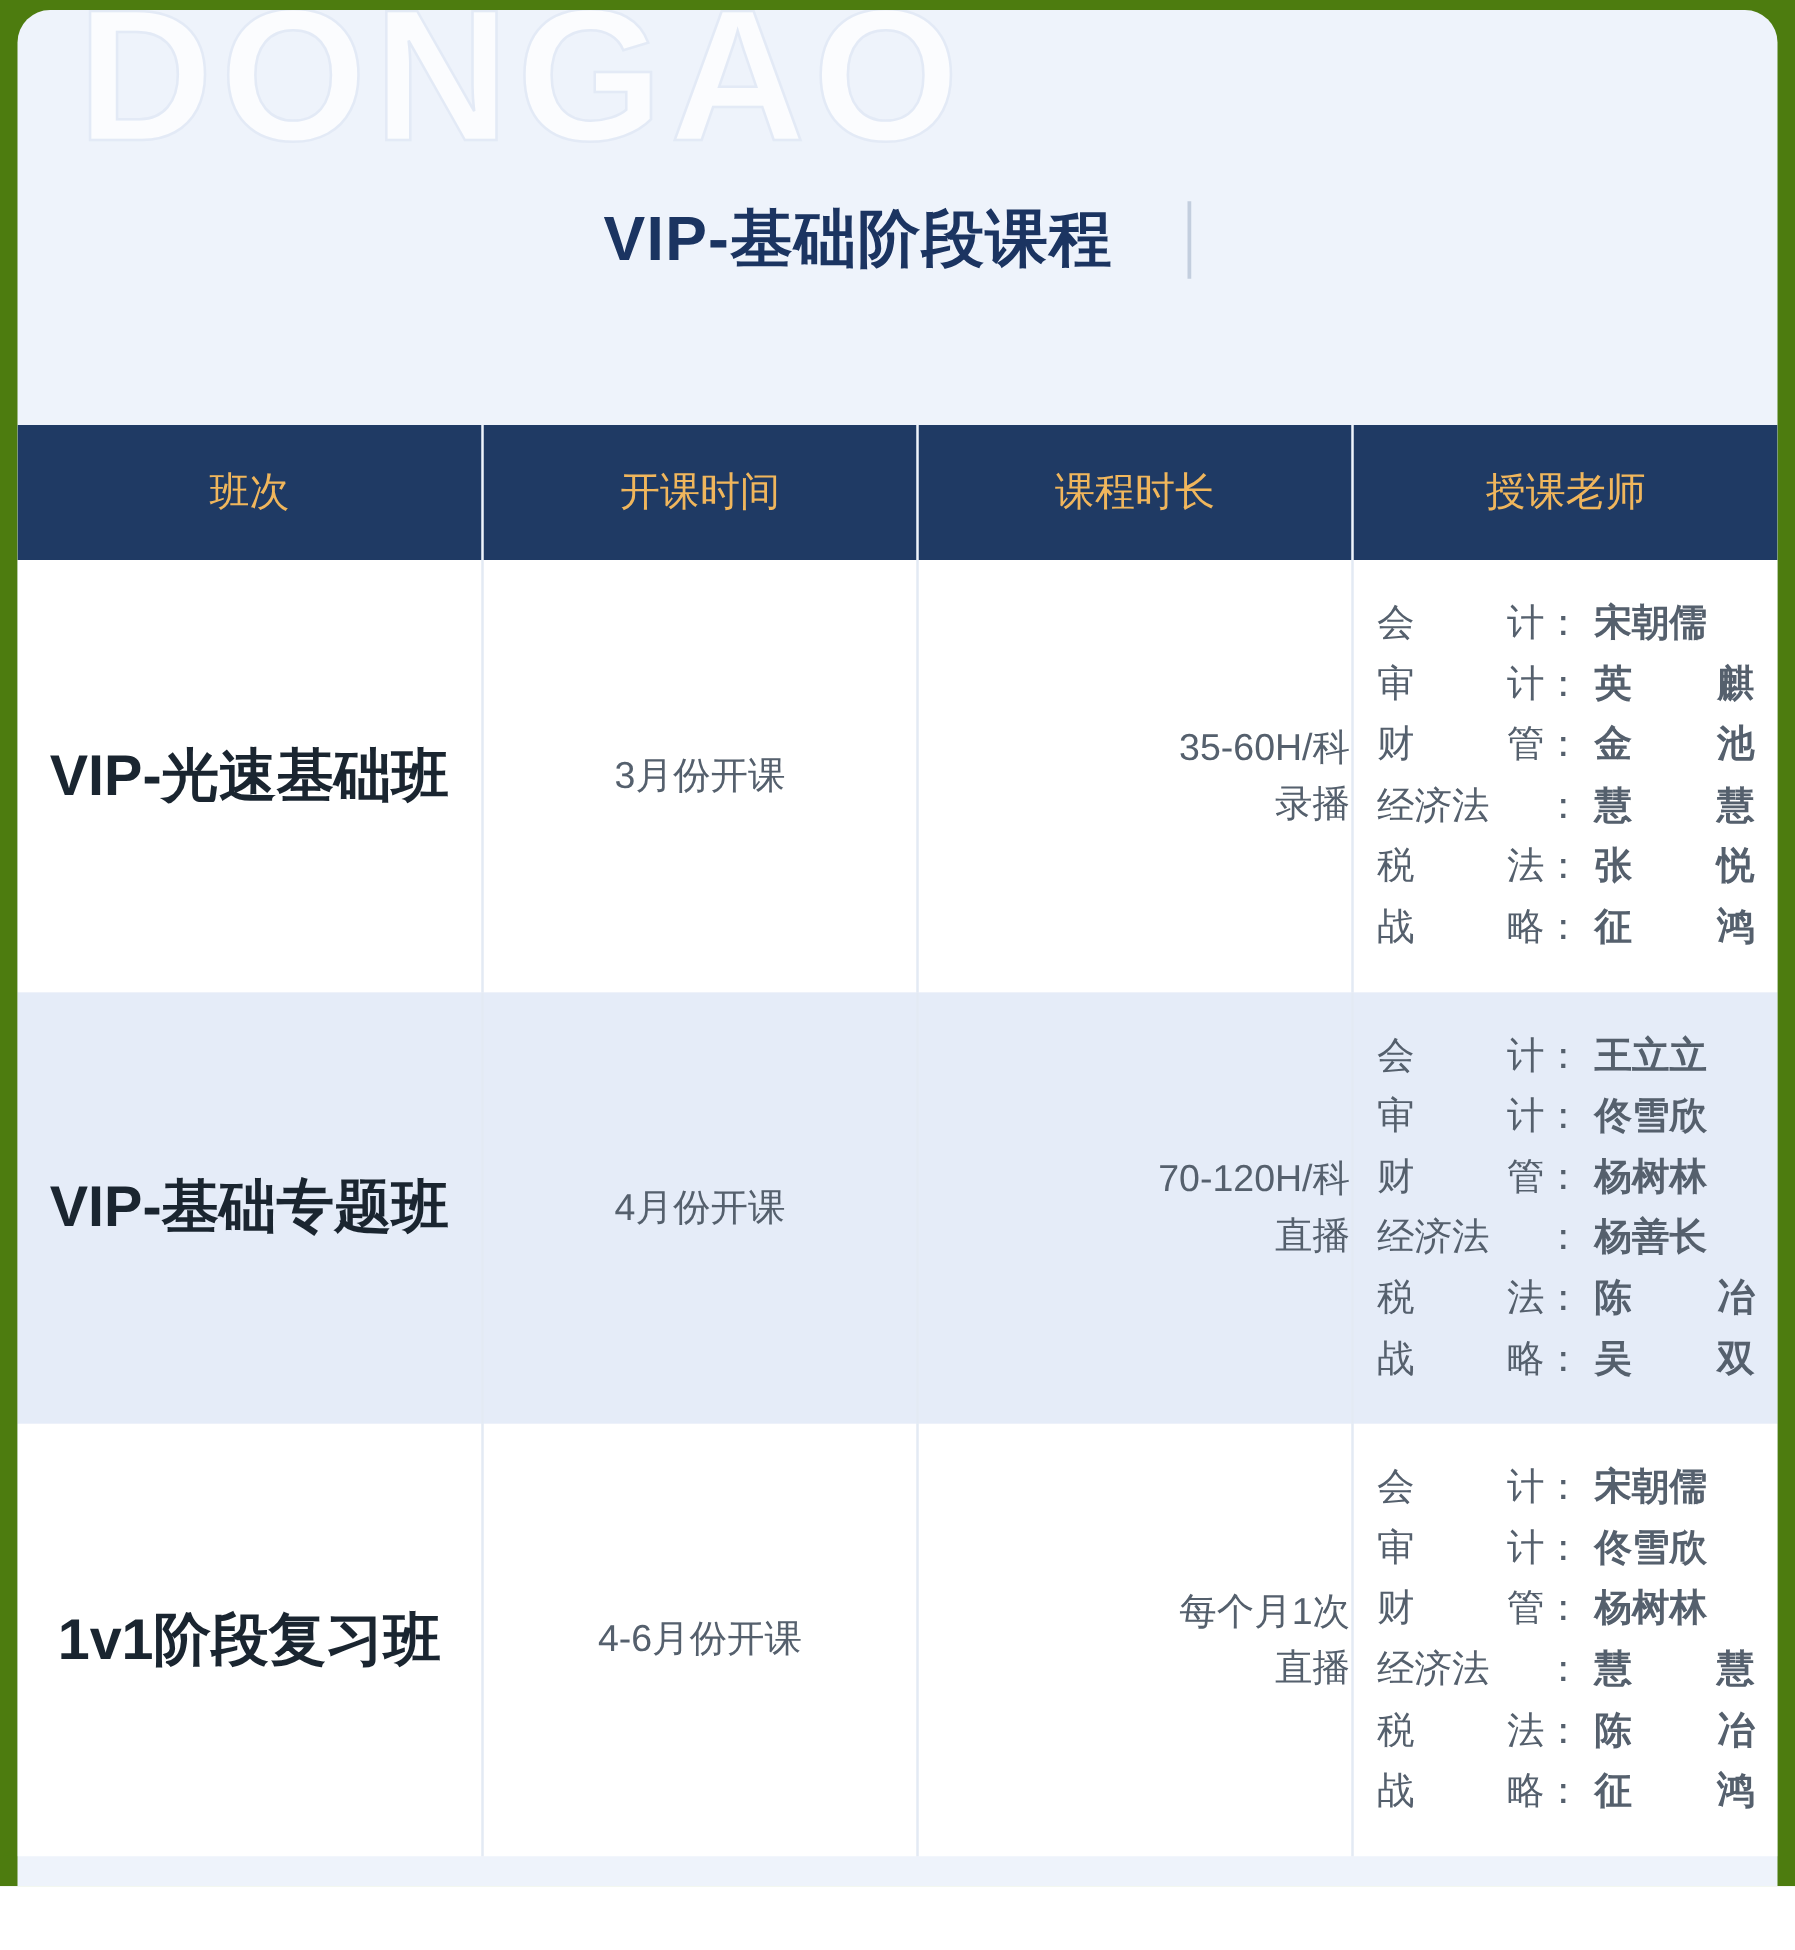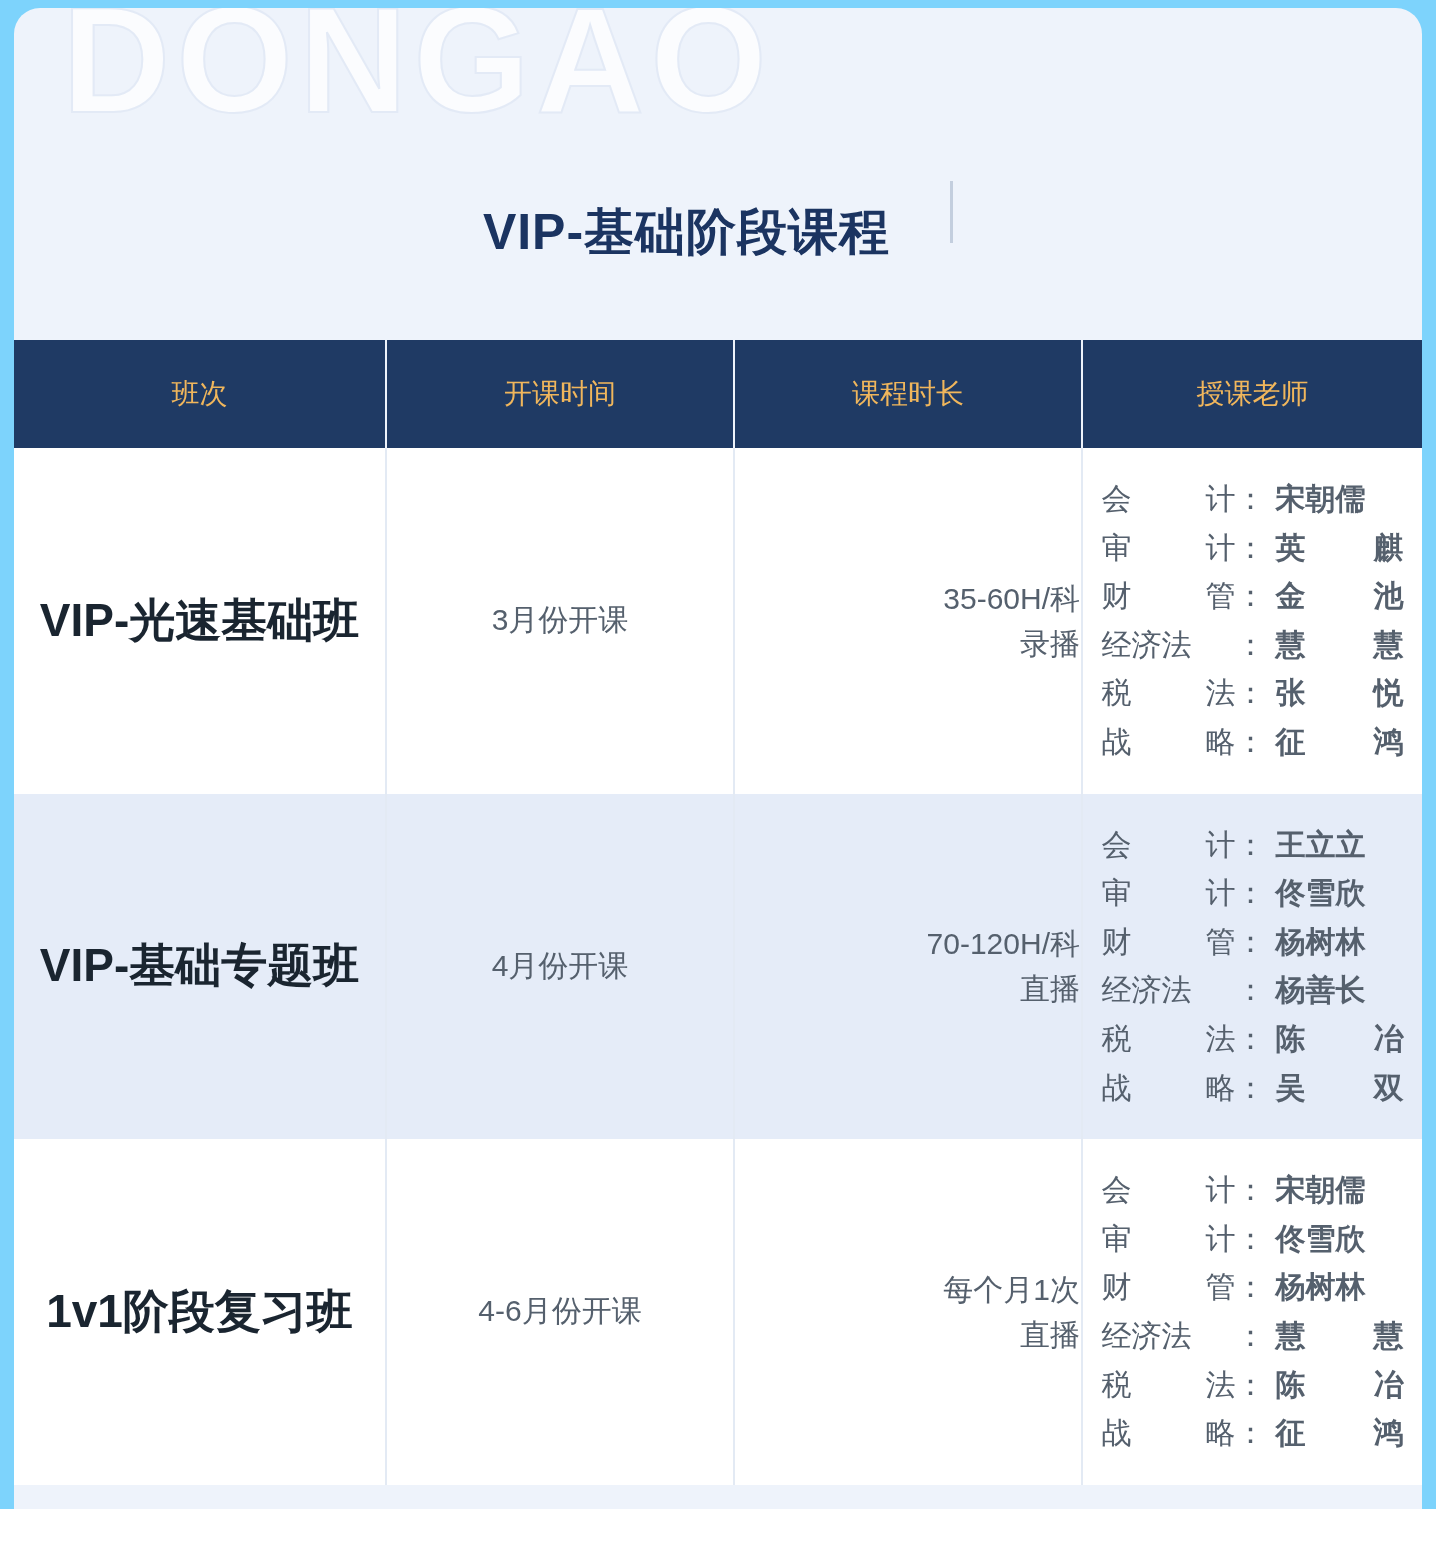--- a/index.html
+++ b/index.html
@@ -8,21 +8,21 @@
     background: #ffffff;
   }
   body {
     font-family: "Liberation Sans", "DejaVu Sans", sans-serif;
   }
   .page {
     position: relative;
     width: 1436px;
     height: 1509px;
     overflow: hidden;
-    background: #7dd3fc;
+    background: #4d7c0f;
   }
   .card {
     position: absolute;
     left: 14px;
     top: 8px;
     width: 1408px;
     height: 1544px;
     border-radius: 26px;
     background: #eef3fb;
     overflow: hidden;
@@ -50,21 +50,20 @@
     display: flex;
     align-items: center;
     justify-content: center;
     gap: 0;
   }
   .tab {
     font-size: 50px;
     font-weight: 700;
     letter-spacing: 1px;
     white-space: nowrap;
-    margin-top: 41px;
   }
   .tab.active {
     color: #1b3461;
     padding-right: 60px;
   }
   .tab.inactive {
     color: #9aa3ad;
     font-weight: 400;
     padding-left: 60px;
   }
@@ -79,21 +78,21 @@
     position: absolute;
     left: 0;
     top: 332px;
     width: 100%;
     border-collapse: collapse;
     table-layout: fixed;
   }
   .table thead th {
     background: #1f3a64;
     color: #f0b65c;
-    font-size: 28px;
+    font-size: 32px;
     font-weight: 400;
     height: 106px;
     vertical-align: middle;
     text-align: center;
     border-right: 2px solid #eef3fb;
   }
   .table thead th:last-child { border-right: none; }
 
   .table tbody td {
     text-align: center;

